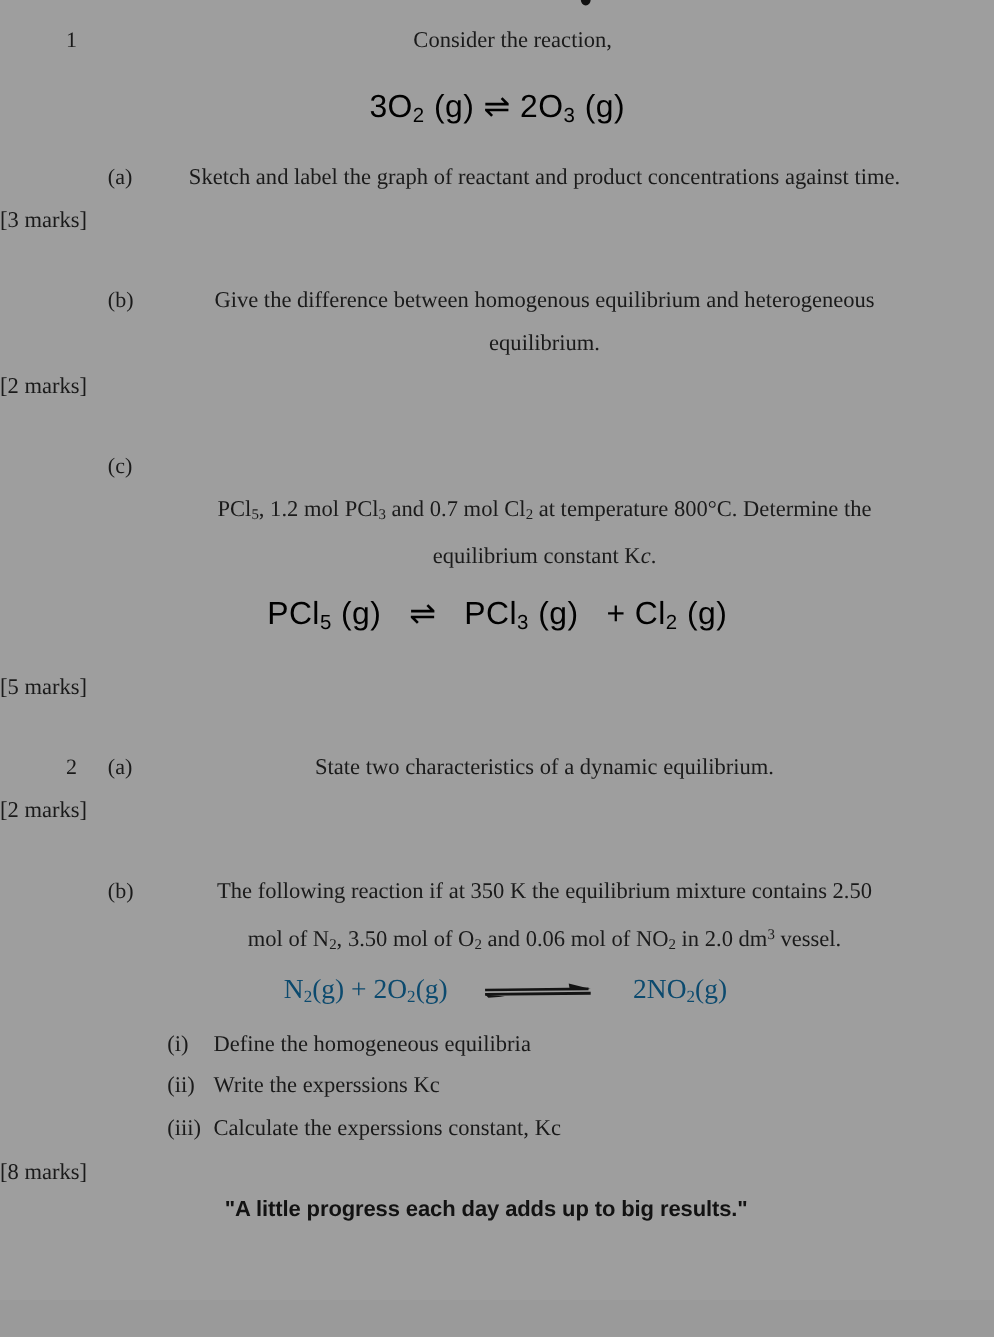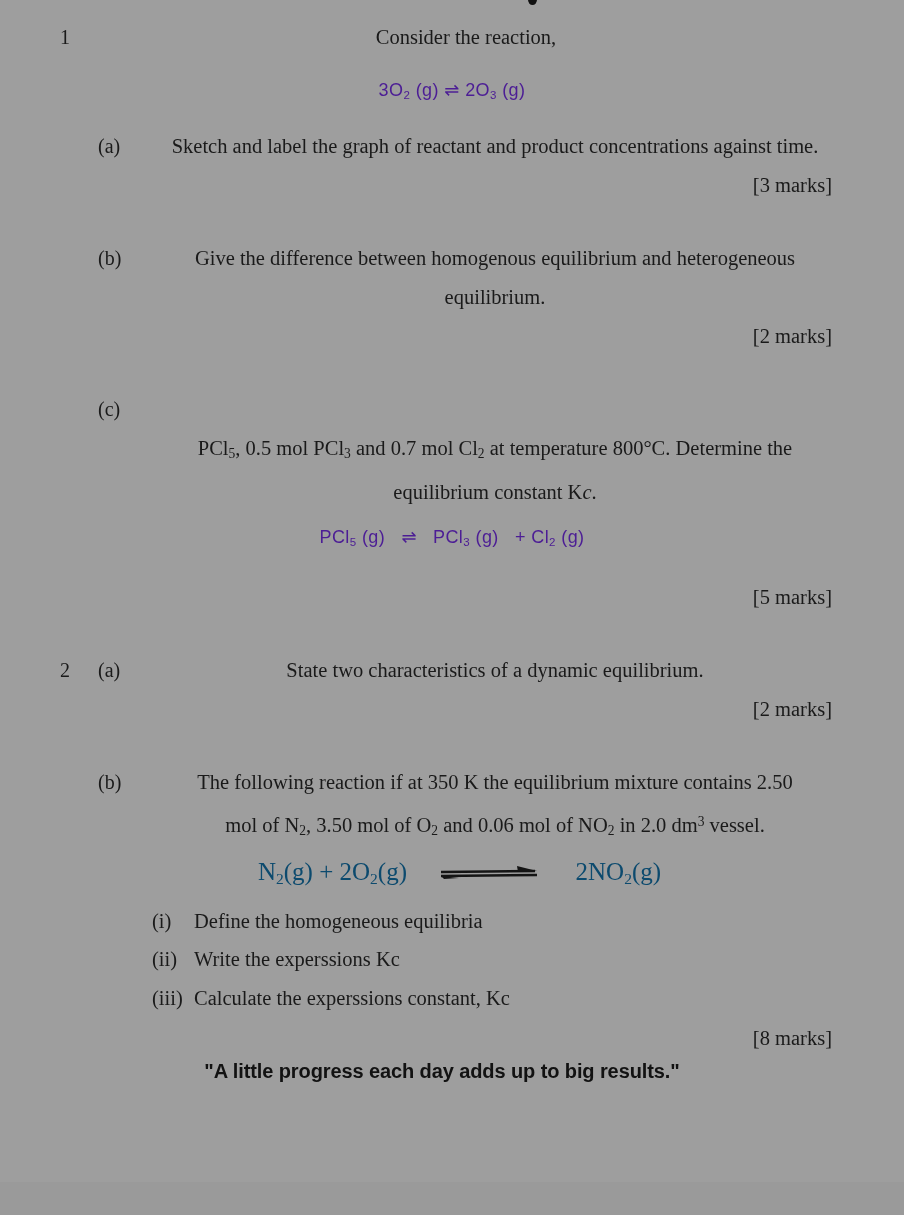--- a/index.html
+++ b/index.html
@@ -75,33 +75,33 @@
     line-height: 39px;
     text-align: center;
   }
 
   sub { font-size: 0.66em; vertical-align: -0.22em; }
   sup { font-size: 0.66em; vertical-align: 0.45em; }
   .ital { font-style: italic; }
 
   
   .marks {
-    text-align: right;
+    text-align: left;
     padding-right: 72px;
     font-size: 20.5px;
     line-height: 39px;
   }
 
   
   .equation {
     text-align: center;
     font-family: "Liberation Sans", sans-serif;
-    font-size: 18px;
+    font-size: 29px;
     letter-spacing: 0.4px;
-    color: #4c1d95;
+    color: #000000;
   }
   .equation sub { font-size: 0.64em; vertical-align: -0.25em; }
   .eq-serif {
     text-align: center;
     font-family: "Liberation Serif", serif;
     font-size: 25px;
     color: #0c4a6e;
     padding-left: 15px;
   }
   .eq-serif sub { font-size: 0.62em; vertical-align: -0.24em; }
@@ -186,21 +186,21 @@
     </div>
     <div class="marks">[2 marks]</div>
 
     <div class="sp-34"></div>
 
     <div class="qrow">
       <div class="qnum blank">1</div>
       <div class="qletter">(c)</div>
       <div class="qbody">
         <br>
-        <span>PCl</span><sub>5</sub><span>, 0.5 mol PCl</span><sub>3</sub><span> and 0.7 mol Cl</span><sub>2</sub><span> at temperature 800°C. Determine the</span><br>
+        <span>PCl</span><sub>5</sub><span>, 1.2 mol PCl</span><sub>3</sub><span> and 0.7 mol Cl</span><sub>2</sub><span> at temperature 800°C. Determine the</span><br>
         <span>equilibrium constant K</span><span class="ital">c</span><span>.</span>
       </div>
     </div>
 
     <div class="sp-14"></div>
 
     <div class="equation">
       <span>PCl</span><sub>5</sub>&nbsp;<span>(g)</span>
       &nbsp;&nbsp;<span>⇌</span>&nbsp;&nbsp;
       <span>PCl</span><sub>3</sub>&nbsp;<span>(g)</span>

